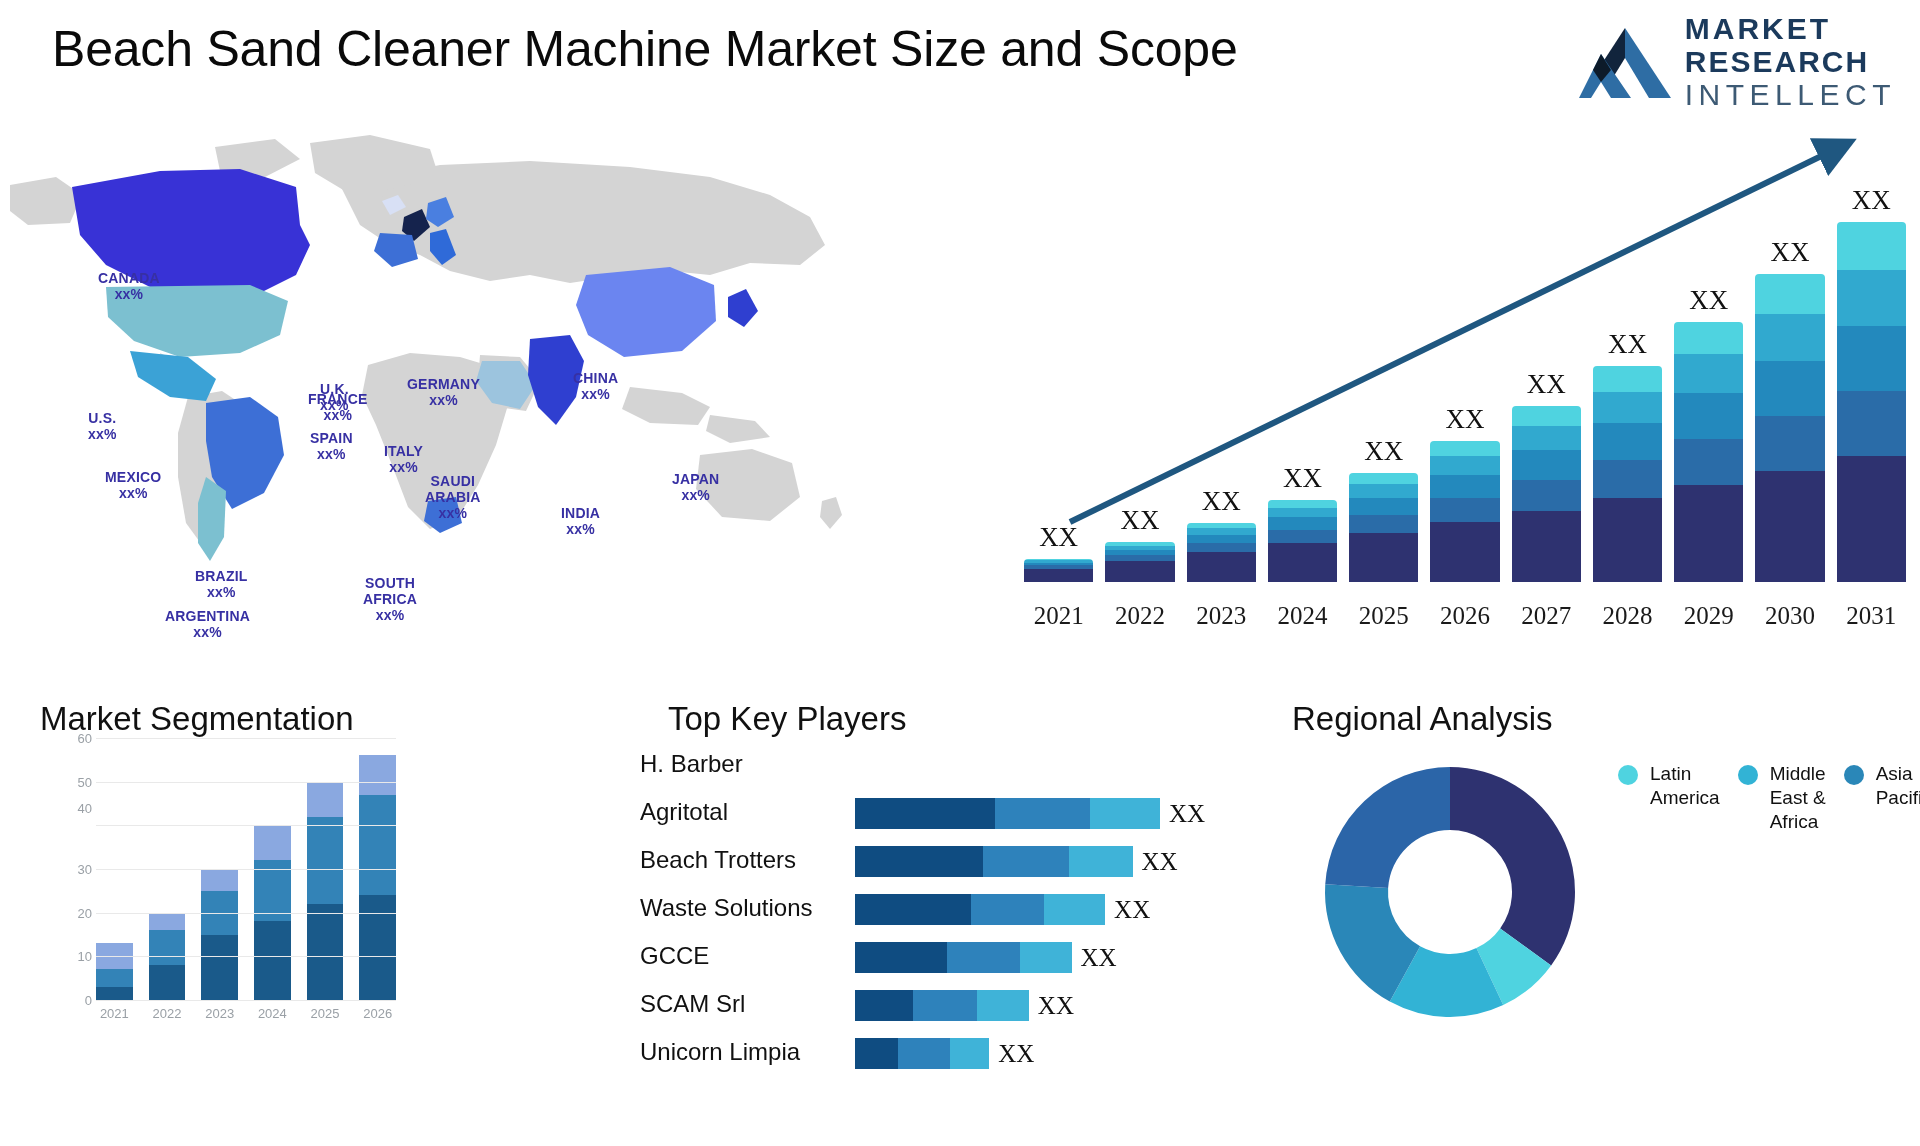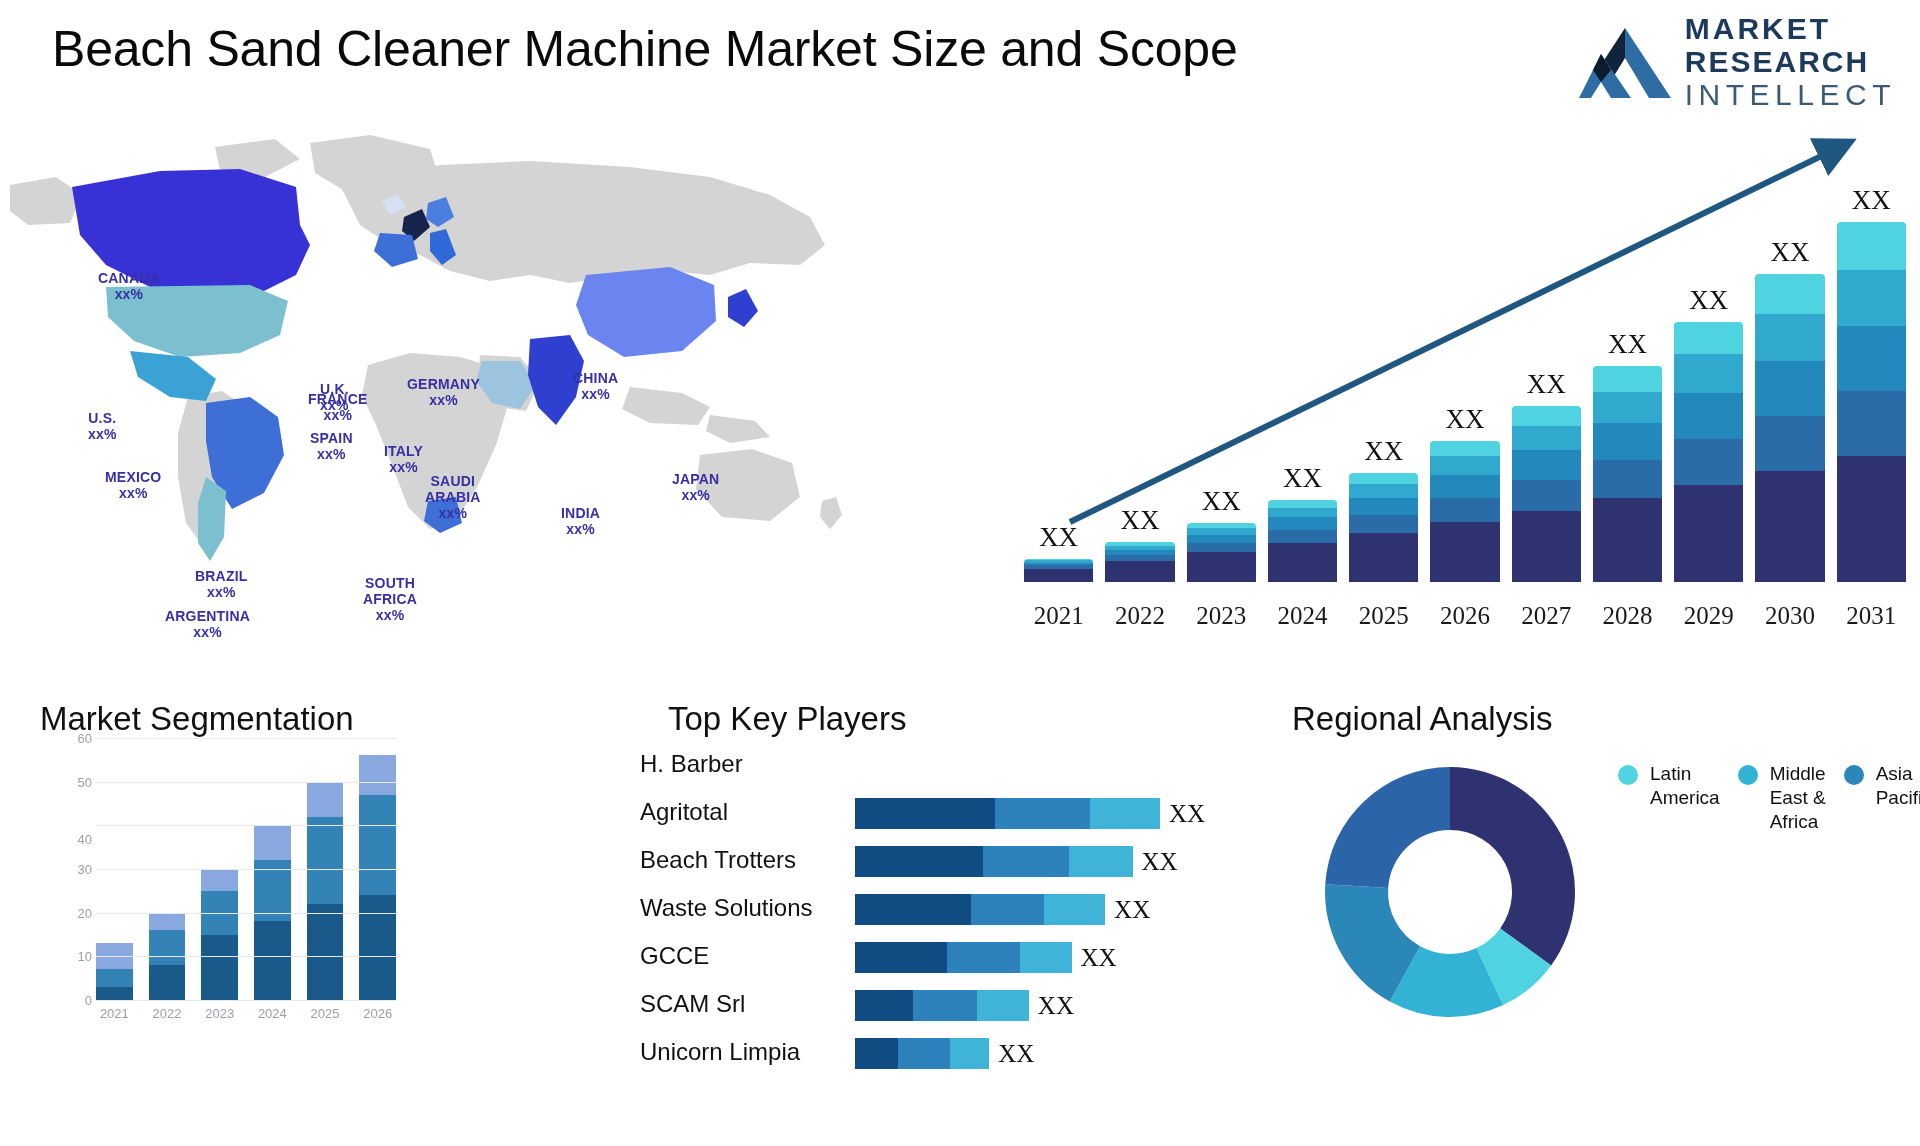--- a/index.html
+++ b/index.html
@@ -352,21 +352,21 @@
     <div class="seg-xaxis" id="seg-xaxis">
         <div class="seg-x">2021</div>
         <div class="seg-x">2022</div>
         <div class="seg-x">2023</div>
         <div class="seg-x">2024</div>
         <div class="seg-x">2025</div>
         <div class="seg-x">2026</div>
       </div>
   <div class="ytick" style="top: 38px; left: 20px; right: auto; width: 32px; text-align: right;">60</div>
       <div class="ytick" style="top: 81.6667px; left: 20px; right: auto; width: 32px; text-align: right;">50</div>
-      <div class="ytick" style="top: 139px; left: 20px; right: auto; width: 32px; text-align: right;">40</div>
+      <div class="ytick" style="top: 108px; left: 20px; right: auto; width: 32px; text-align: right;">40</div>
       <div class="ytick" style="top: 169px; left: 20px; right: auto; width: 32px; text-align: right;">30</div>
       <div class="ytick" style="top: 212.667px; left: 20px; right: auto; width: 32px; text-align: right;">20</div>
       <div class="ytick" style="top: 256.333px; left: 20px; right: auto; width: 32px; text-align: right;">10</div>
       <div class="ytick" style="top: 300px; left: 20px; right: auto; width: 32px; text-align: right;">0</div>
     </div>
 
   <div class="kp">
     <div class="sec-title" style="left:28px; top:0;">Top Key Players</div>
     <div class="kp-rows" id="kp-rows">
         <div class="kp-row">

